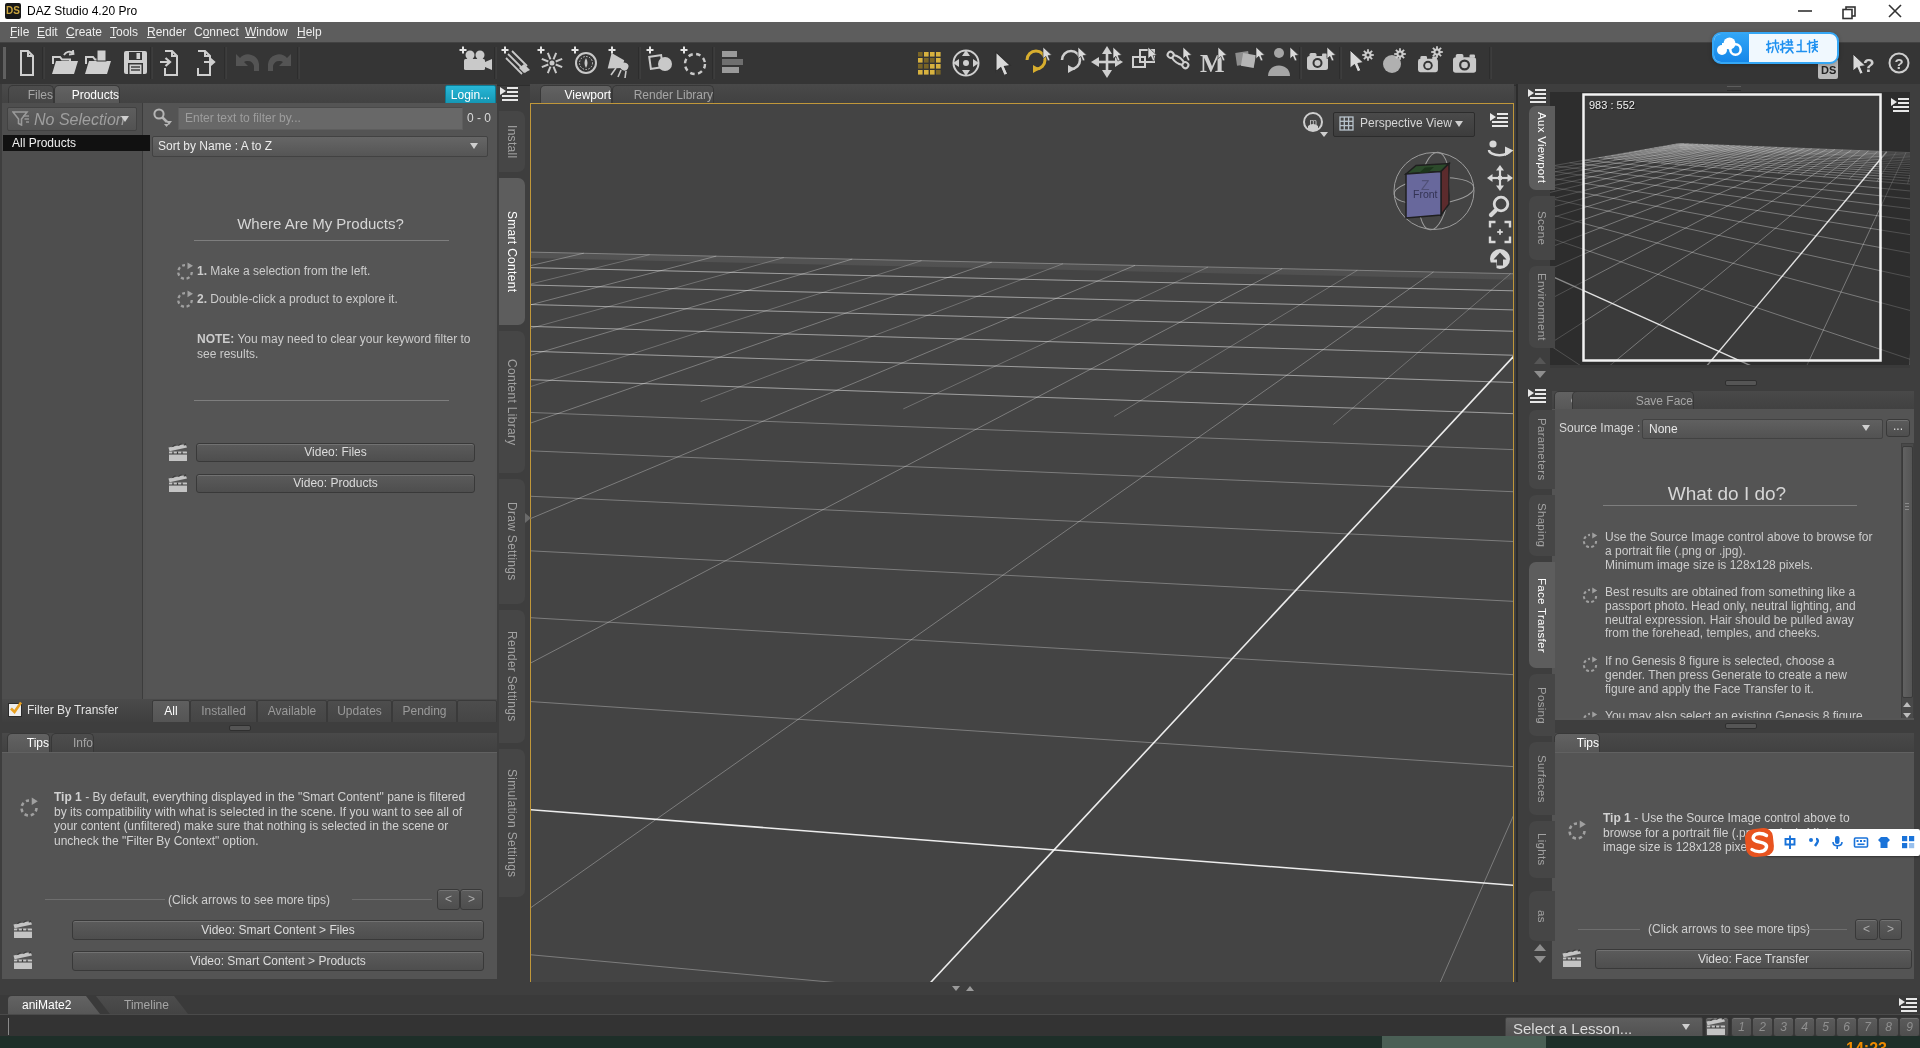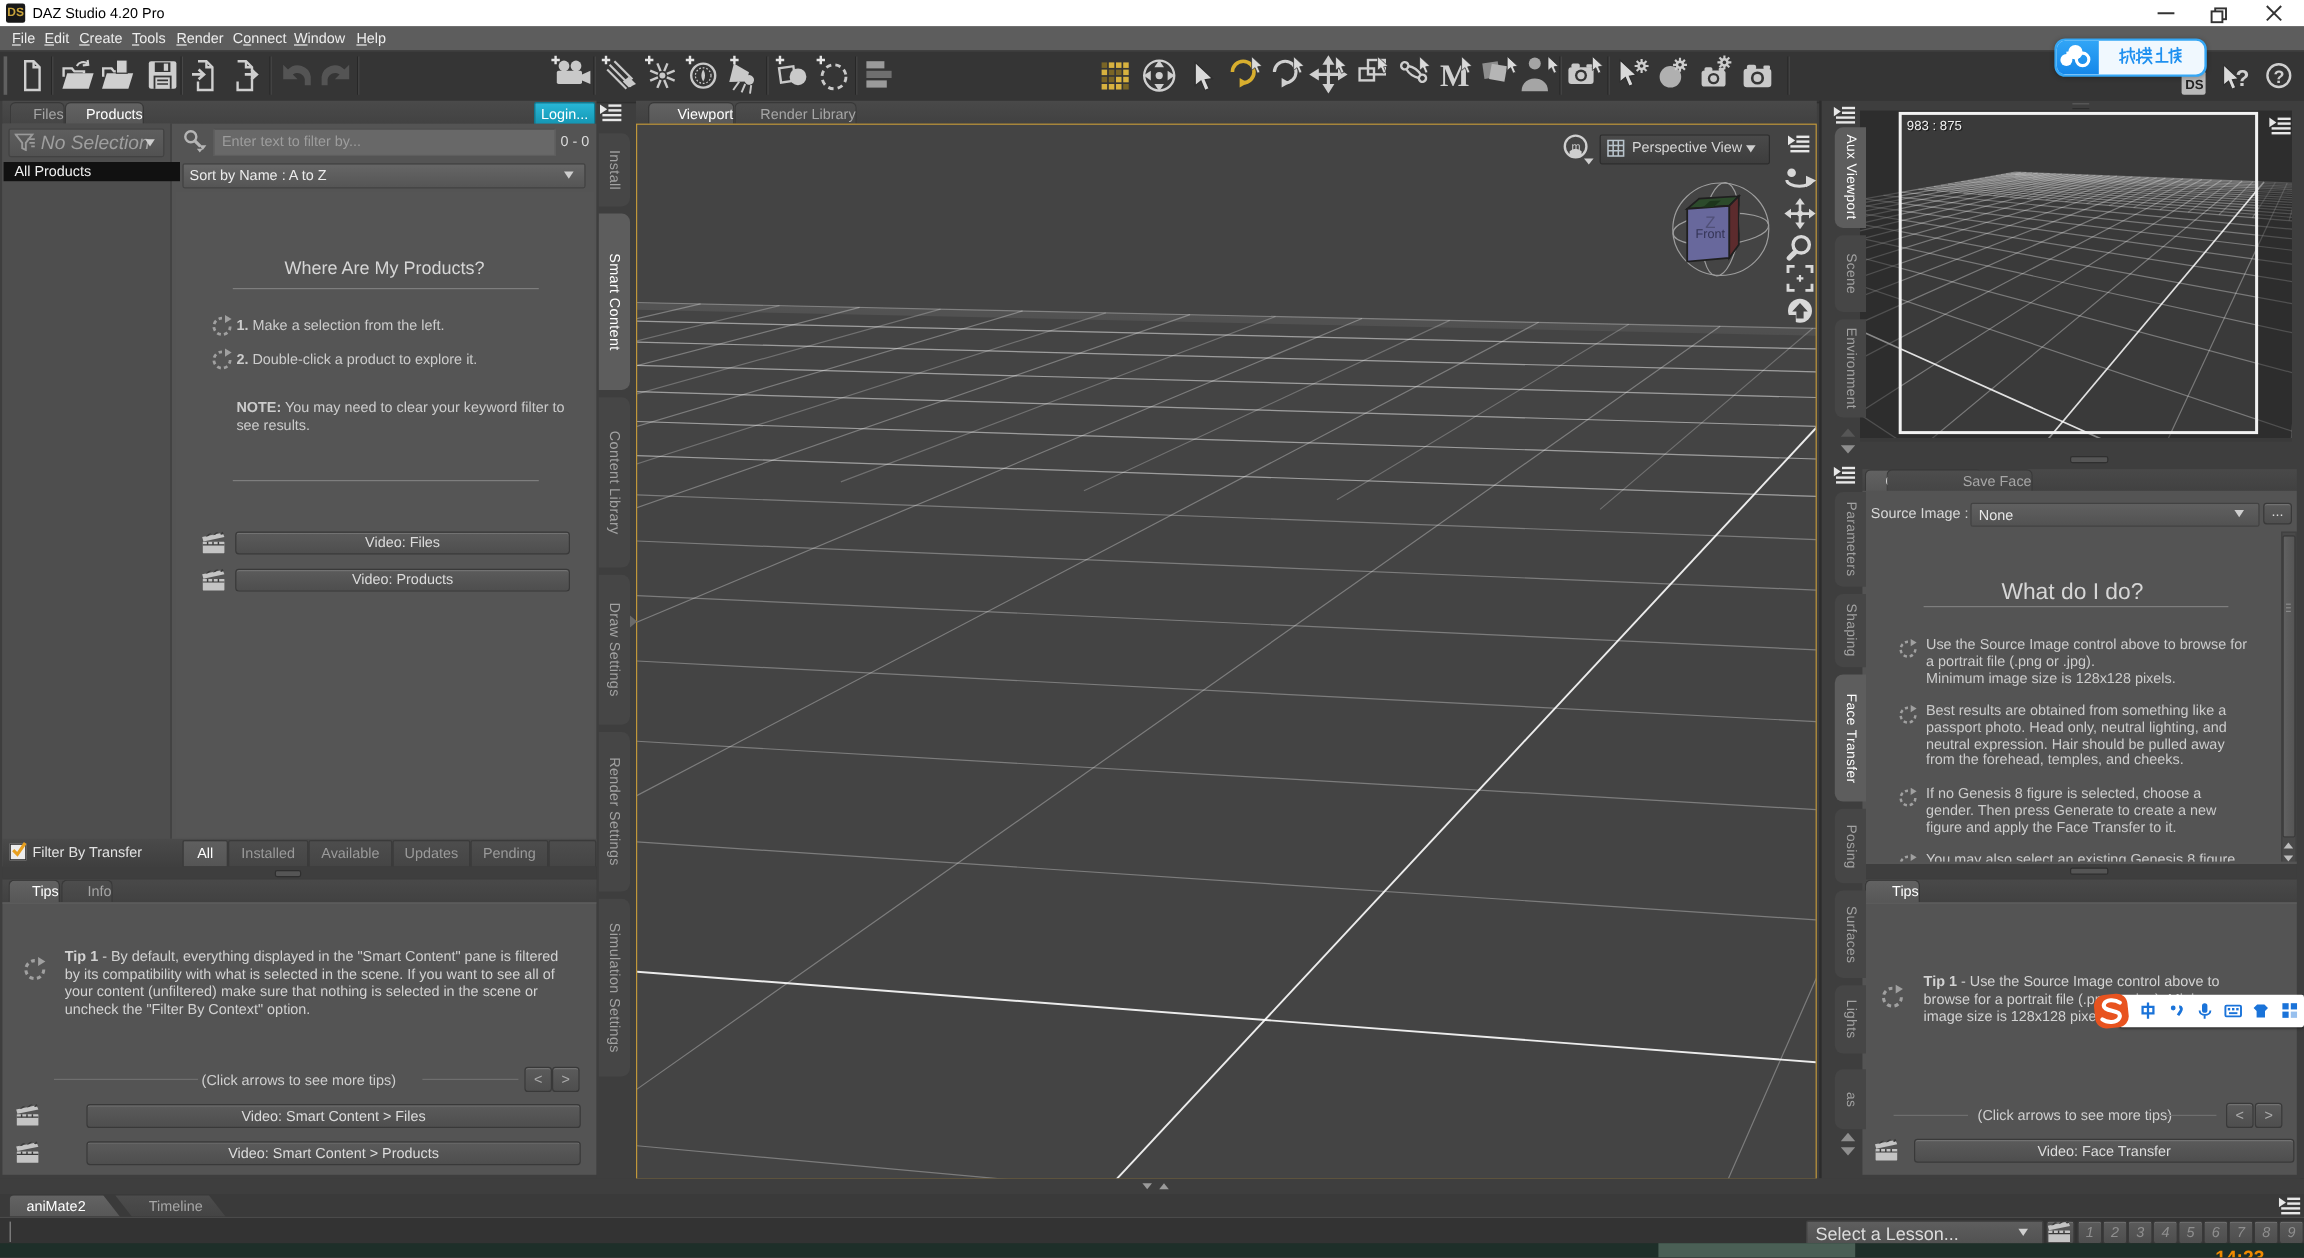--- a/index.html
+++ b/index.html
@@ -666,21 +666,21 @@
 <line x1="273.5" y1="84.8" x2="309.8" y2="58.6" stroke="rgba(255,255,255,0.256)" stroke-width="1.0"></line>
 <line x1="299.2" y1="87.0" x2="327.5" y2="59.3" stroke="rgba(255,255,255,0.256)" stroke-width="1.0"></line>
 <line x1="327.1" y1="89.3" x2="346.2" y2="60.0" stroke="rgba(255,255,255,0.256)" stroke-width="1.0"></line>
 <line x1="357.6" y1="91.9" x2="366.1" y2="60.8" stroke="rgba(255,255,255,0.256)" stroke-width="1.0"></line>
     <rect x="0" y="0" width="33" height="273" fill="rgba(30,30,30,0.45)"></rect>
     <rect x="332" y="0" width="28" height="273" fill="rgba(30,30,30,0.45)"></rect>
     <rect x="33" y="0" width="299" height="2" fill="rgba(30,30,30,0.45)"></rect>
     <rect x="33" y="268" width="299" height="5" fill="rgba(30,30,30,0.45)"></rect>
     <rect x="33.5" y="2.5" width="297" height="266" fill="none" stroke="#f2f2f2" stroke-width="2.5"></rect>
   </svg>
-<div class="abs" style="left:1589px;top:99px;font-size:11px;color:#f0f0f0;text-shadow:1px 1px 0 #1a1a1a">983 : 875</div>
+<div class="abs" style="left:1589px;top:99px;font-size:11px;color:#f0f0f0;text-shadow:1px 1px 0 #1a1a1a">983 : 552</div>
 <svg class="abs" style="left:1891px;top:97px;" width="18" height="16" viewBox="0 0 18 16">
     <g fill="#e8e8e8">
       <polygon points="0,1 6,5 0,9"></polygon>
 <rect x="7" y="1" width="11" height="2"></rect>
       <rect x="7" y="5" width="11" height="2"></rect>
 <rect x="2" y="9" width="16" height="2"></rect>
       <rect x="2" y="13" width="16" height="2"></rect>
     </g>
   </svg>
 <div class="vtab vtabL" style="left:1529px;top:106px;height:84px;line-height:26px;font-size:11.5px;background:#5d5d5d;color:#fff;">Aux Viewport</div>

